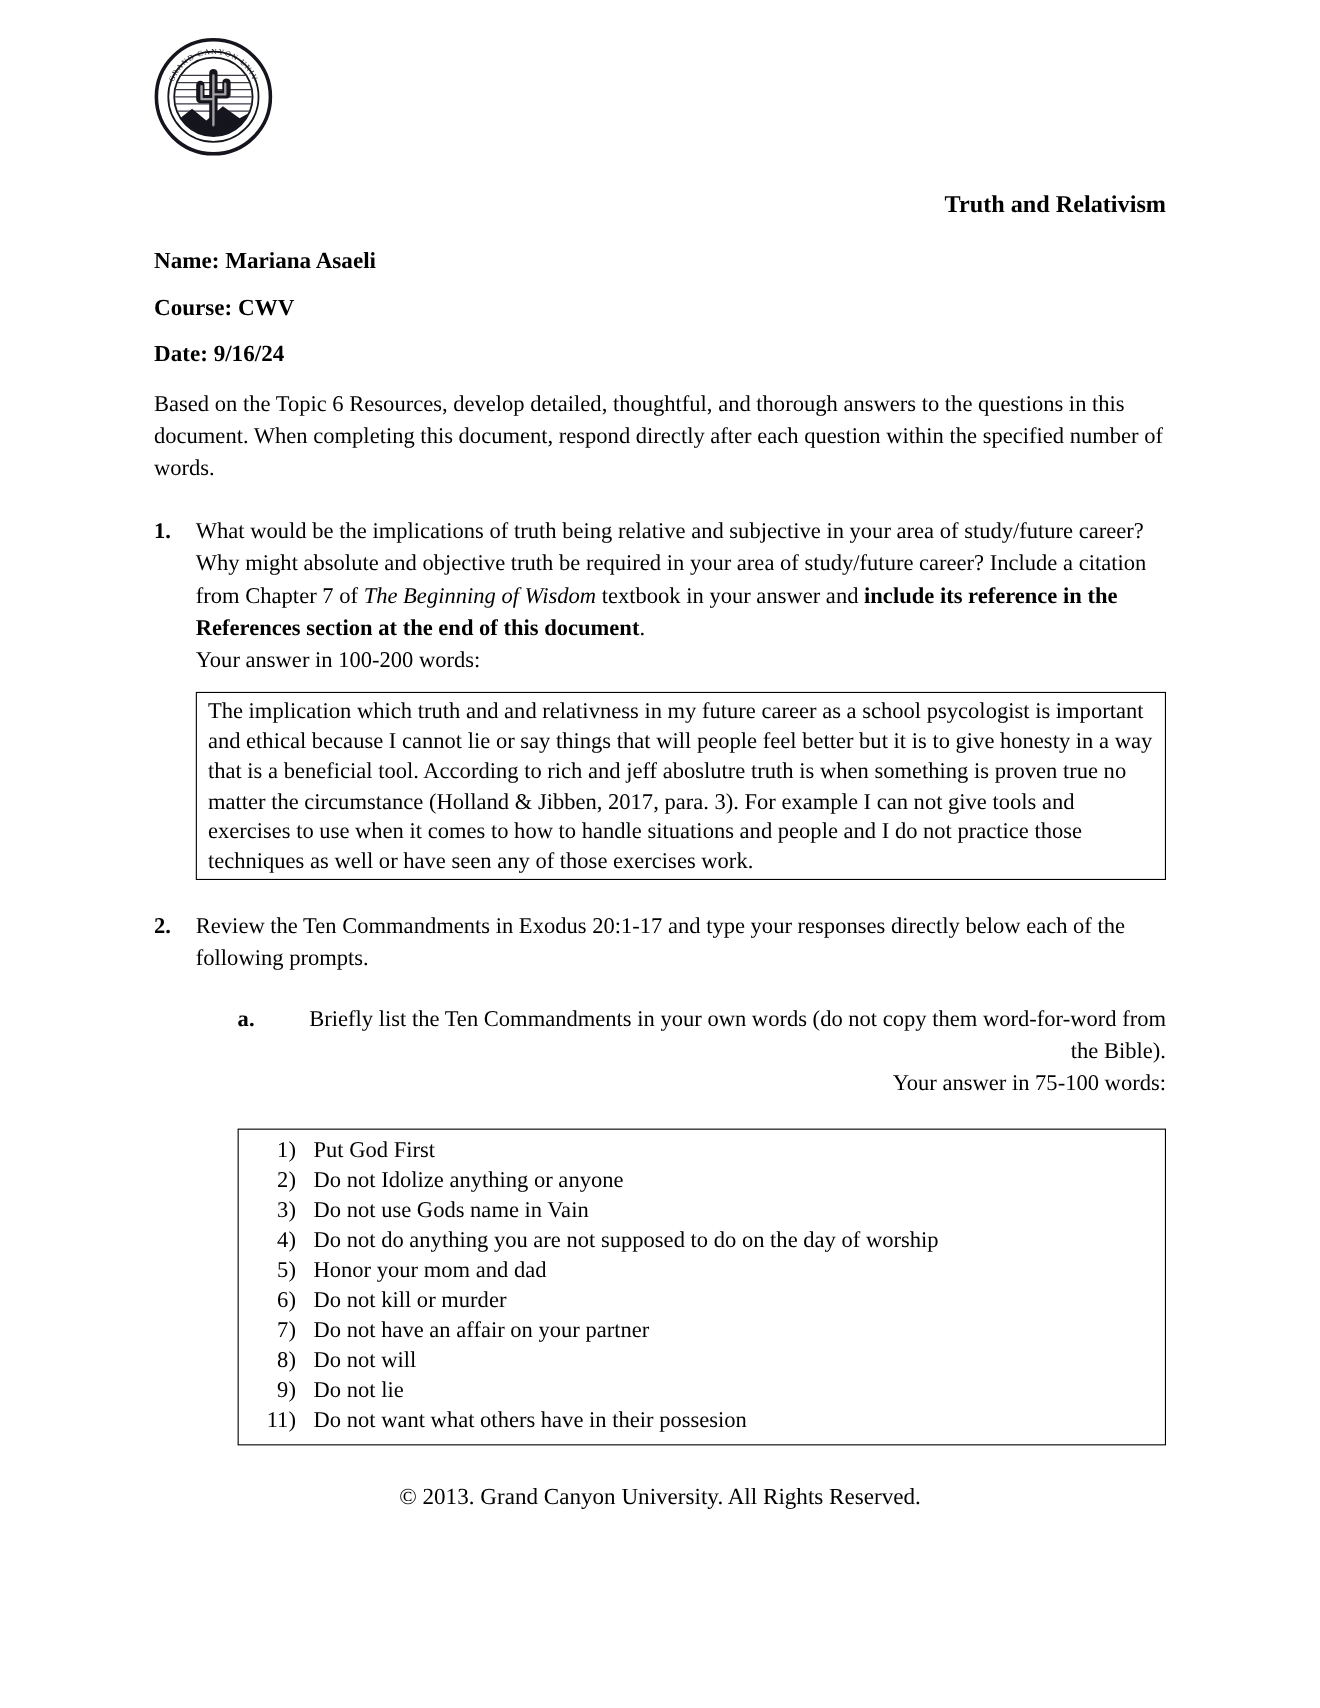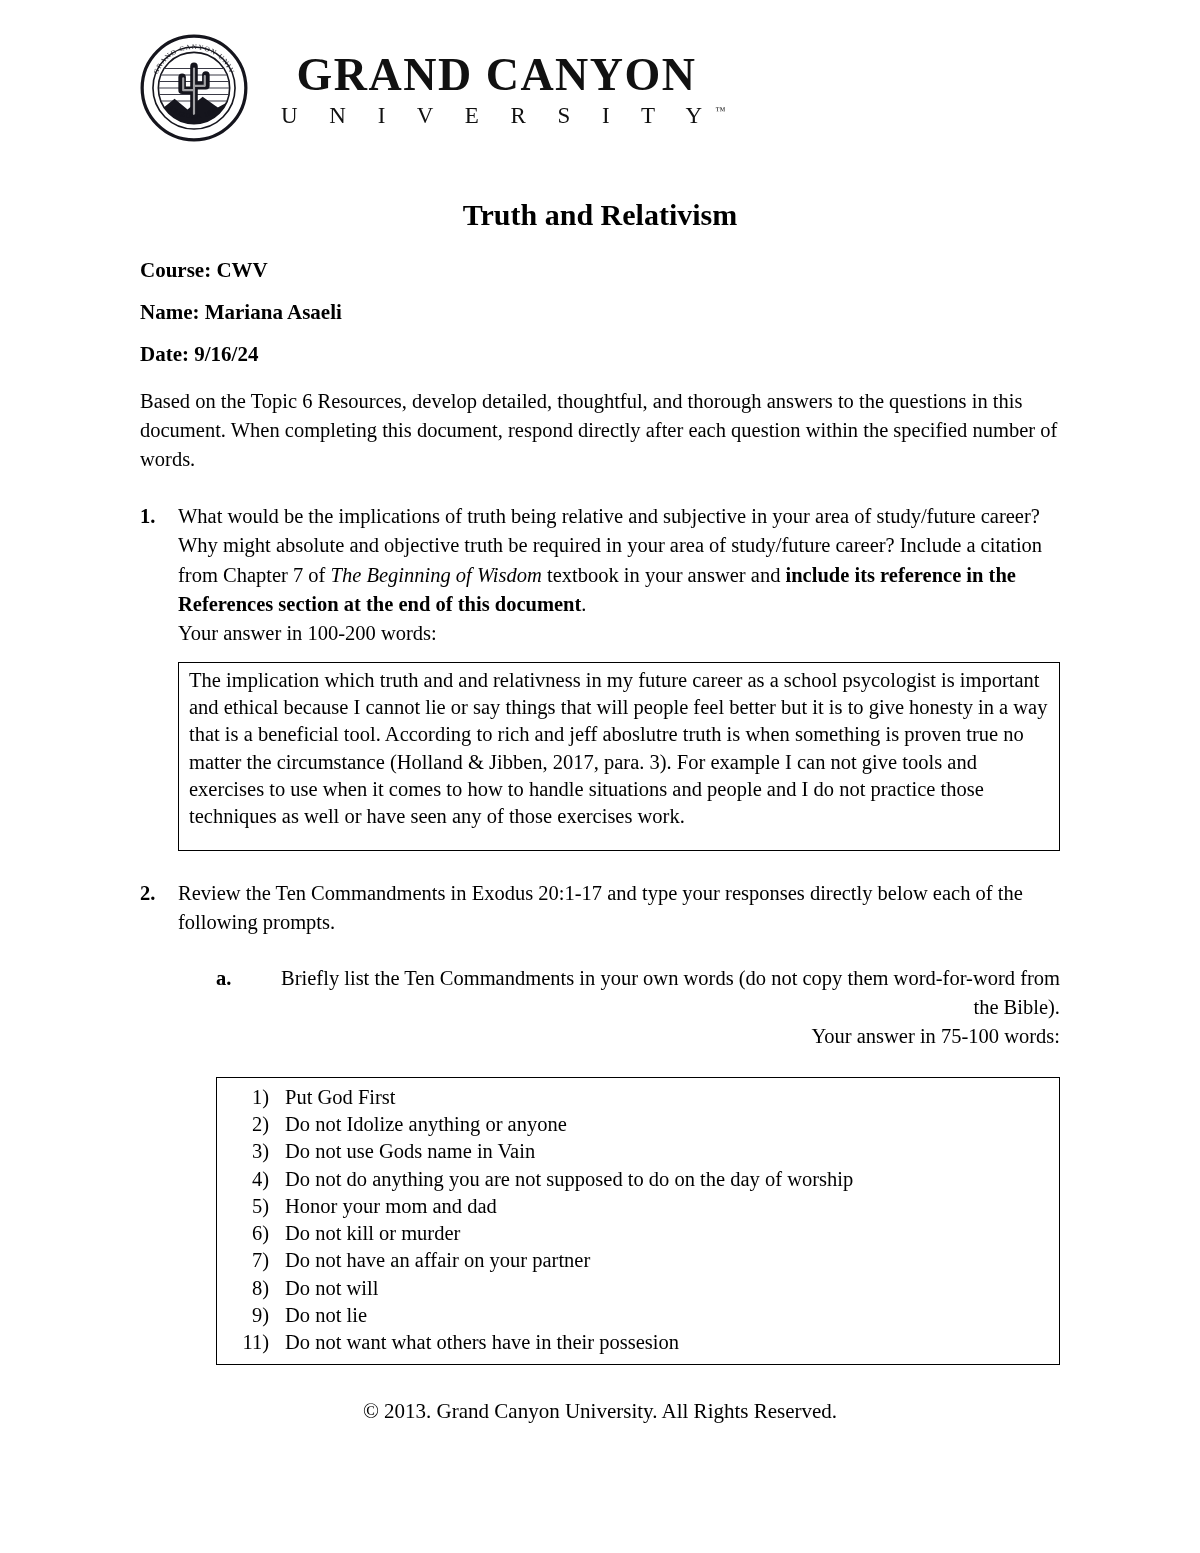--- a/index.html
+++ b/index.html
@@ -21,21 +21,21 @@
     font-family:"Liberation Serif", serif;
   }
   .logo-line2 {
     font-size:23px; font-weight:400; letter-spacing:13px; margin-top:4px;
     text-indent:13px;
   }
   .logo-line2 .tm { font-size:10px; vertical-align:super; letter-spacing:0; }
 
   
   .doc-title {
-    text-align:center; font-weight:700; font-size:30px; margin-top:52px;
+    text-align:right; font-weight:700; font-size:22px; margin-top:26px;
   }
 
   
   .meta { margin-top:26px; }
   .meta-line { font-weight:700; font-size:21px; margin-bottom:17px; }
 
   
   .intro { font-size:20.5px; line-height:1.42; margin-top:20px; }
 
   
@@ -43,21 +43,21 @@
   .qnum { font-weight:700; flex:0 0 38px; }
   .qbody { flex:1; }
   .italic { font-style:italic; }
   .bold { font-weight:700; }
   .prompt { }
 
   
   .answer-box {
     border:1.5px solid #000;
     margin-top:14px;
-    padding:4px 10px 20px 10px;
+    padding:4px 10px 2px 10px;
     font-size:20.5px; line-height:1.33;
   }
 
   
   .subq { display:flex; margin-top:26px; margin-left:38px; }
   .anum { font-weight:700; flex:0 0 36px; }
   .abody { flex:1;text-align:right; }
 
   .commandments-box {
     border:1.5px solid #000;
@@ -106,31 +106,27 @@
           <path d="M50 74 V32 M50 52 H40 V41 M50 48 H60 V39" fill="none" stroke="#ffffff" stroke-width="2" stroke-linecap="round" stroke-linejoin="round" opacity="0.6"></path>
         </g>
         <text font-size="6.5" font-family="Liberation Serif, serif" fill="#15151d" letter-spacing="1">
           <textPath href="#arcTop" startOffset="50%" text-anchor="middle">GRAND CANYON UNIV</textPath>
         </text>
         <text font-size="6" font-family="Liberation Serif, serif" fill="#15151d" letter-spacing="1">
           <textPath href="#arcBottom" startOffset="50%" text-anchor="middle">ARIZONA 1949</textPath>
         </text>
       </svg>
     </div>
-    <div class="logo-text">
-      <div class="logo-line1">GRAND CANYON</div>
-      <div class="logo-line2"><span>U N I V E R S I T Y</span><span class="tm">™</span></div>
-    </div>
   </div>
 
   <div class="doc-title">Truth and Relativism</div>
 
   <div class="meta">
+    <div class="meta-line">Name: Mariana Asaeli</div>
     <div class="meta-line">Course: CWV</div>
-    <div class="meta-line">Name: Mariana Asaeli</div>
     <div class="meta-line">Date: 9/16/24</div>
   </div>
 
   <p class="intro">Based on the Topic 6 Resources, develop detailed, thoughtful, and thorough answers to the questions in this document. When completing this document, respond directly after each question within the specified number of words.</p>
 
   <div class="question">
     <div class="qnum">1.</div>
     <div class="qbody">
       <span>What would be the implications of truth being relative and subjective in your area of study/future career? Why might absolute and objective truth be required in your area of study/future career? Include a citation from Chapter 7 of </span><span class="italic">The Beginning of Wisdom</span><span> textbook in your answer and </span><span class="bold">include its reference in the References section at the end of this document</span><span>.</span>
       <div class="prompt">Your answer in 100-200 words:</div>

